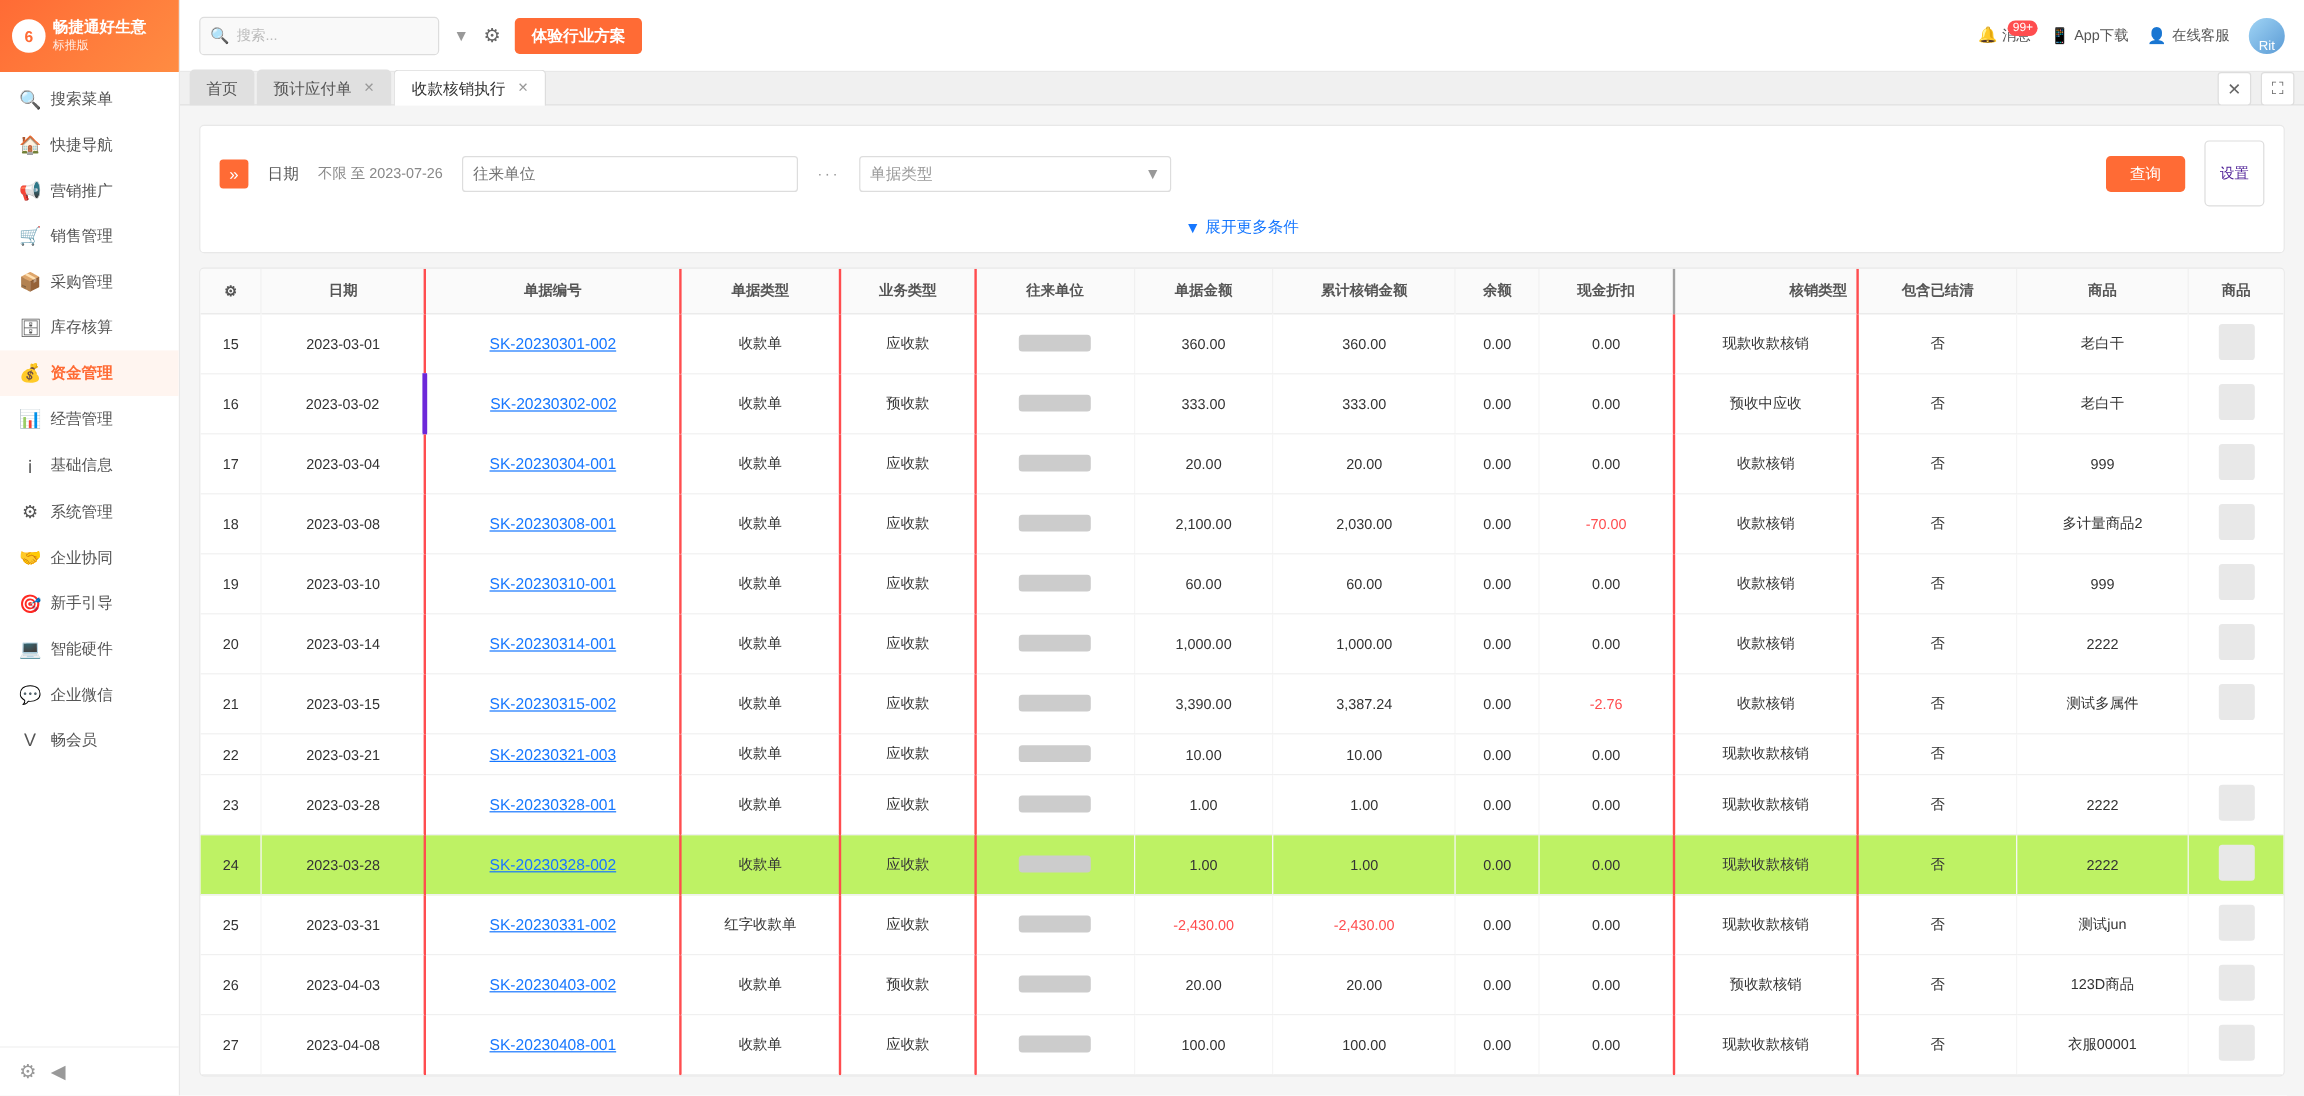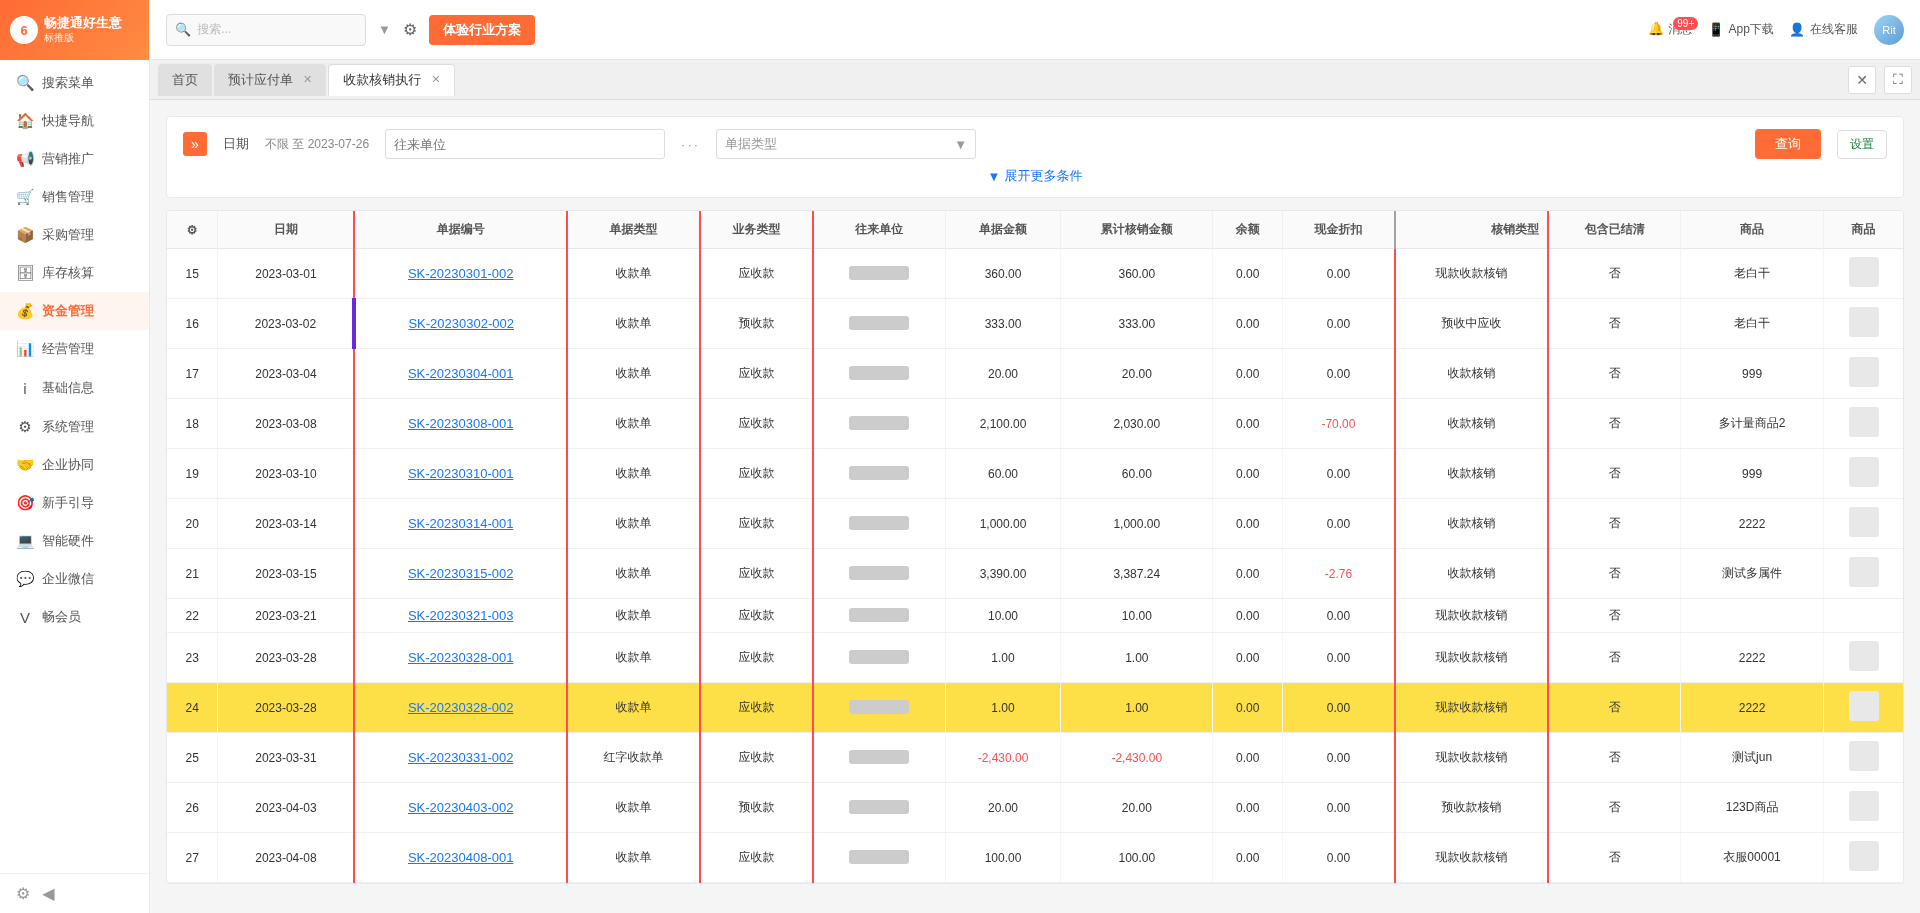--- a/index.html
+++ b/index.html
@@ -108,34 +108,34 @@
       padding: 1px 4px;
       min-width: 16px;
       text-align: left;
     }
     .topbar-avatar {
       width: 30px;
       height: 30px;
       border-radius: 50%;
       background: linear-gradient(135deg, #a0d4f5, #5b9bd5);
       display: flex;
-      align-items: center;
+      align-items: flex-end;
       justify-content: center;
       color: #fff;
       font-size: 12px;
     }
 
     
     .tabbar {
       background: #f0f0f0;
       border-bottom: 1px solid #ddd;
       display: flex;
       align-items: center;
       padding: 0 8px;
-      height: 40px;
+      height: 28px;
       gap: 2px;
     }
     .tab {
       display: flex;
       align-items: center;
       gap: 6px;
       padding: 6px 14px;
       border-radius: 4px 4px 0 0;
       cursor: pointer;
       background: #e0e0e0;
@@ -246,24 +246,24 @@
       background: #ff6b35;
       color: #fff;
       border: none;
       border-radius: 4px;
       padding: 6px 20px;
       cursor: pointer;
       font-size: 13px;
     }
     .settings-btn {
       background: #fff;
-      color: #15803d;
+      color: #4c1d95;
       border: 1px solid #ddd;
       border-radius: 4px;
-      padding: 5px 12px;
+      padding: 18px 12px;
       cursor: pointer;
       font-size: 12px;
     }
     .filter-expand {
       display: flex;
       justify-content: center;
       margin-top: 8px;
       cursor: pointer;
       color: #1677ff;
       font-size: 12px;
@@ -300,21 +300,21 @@
     td {
       padding: 8px 8px;
       text-align: center;
       color: #333;
       font-size: 12px;
       border-right: 1px solid #f5f5f5;
       border-bottom: 1px solid #f0f0f0;
       white-space: nowrap;
     }
     td:last-child { border-right: none; }
-    tr.highlighted { background: #fde047; }
+    tr.highlighted { background: #bef264; }
     .link-cell { color: #1677ff; cursor: pointer; text-decoration: underline; }
     .negative { color: #ff4d4f; }
     .blurred { background: #ccc; border-radius: 3px; color: transparent; display: inline-block; min-width: 60px; height: 14px; }
 
     
     .img-thumb {
       width: 30px;
       height: 30px;
       background: #e8e8e8;
       border-radius: 3px;

